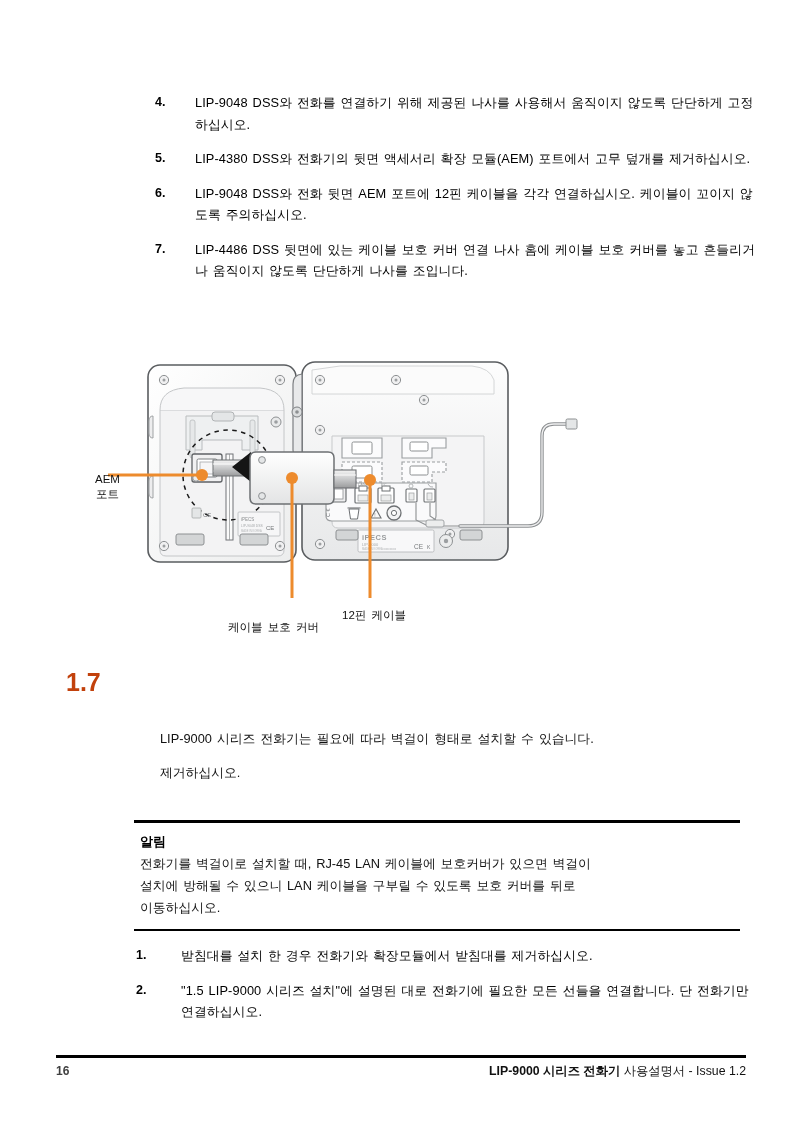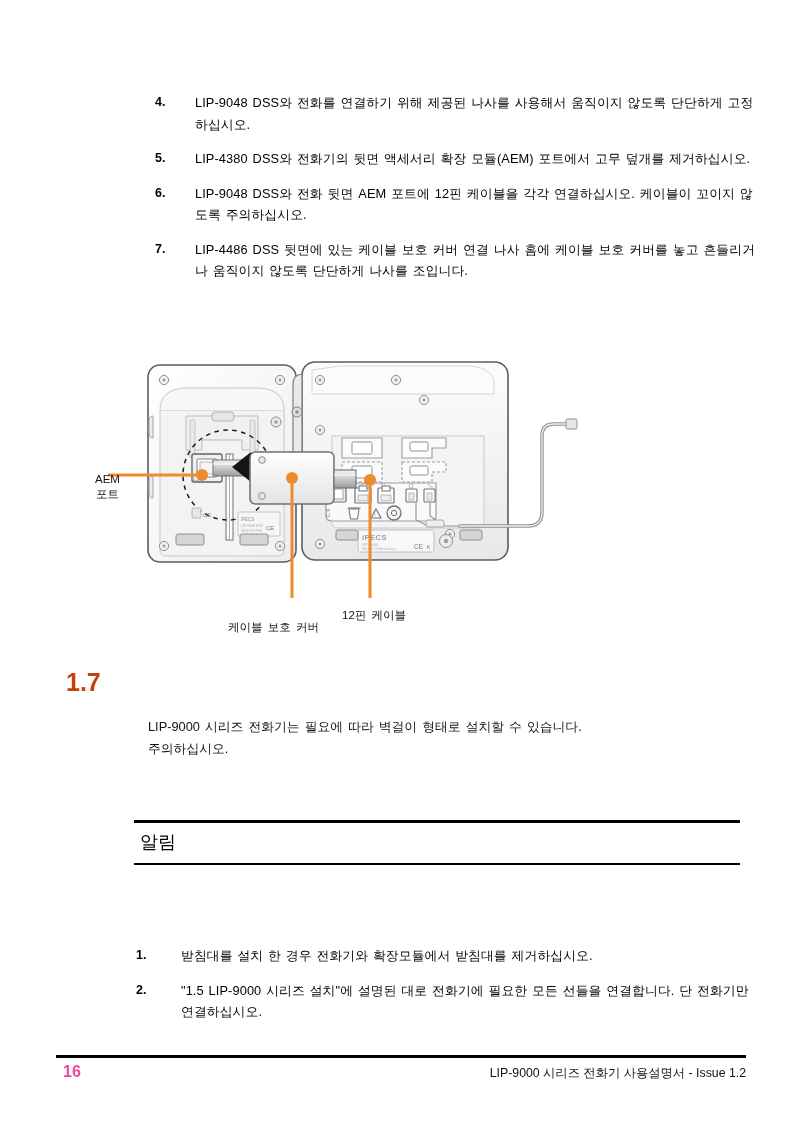--- a/index.html
+++ b/index.html
@@ -108,36 +108,36 @@
   .section-body {
     position: absolute;
     left: 148px;
     top: 716px;
     width: 600px;
     font-size: 12.8px;
     line-height: 22px;
     color: #111;
     word-spacing: 1.5px;
   }
-  .section-body p { margin: 0; }
+  .section-body p { margin: 12px; }
 
   
   .notice {
     position: absolute;
     left: 134px;
     top: 820px;
     width: 600px;
     border-top: 3.5px solid #000;
     border-bottom: 2.5px solid #000;
     padding: 9px 0 10px 6px;
     box-sizing: content-box;
   }
   .notice-title {
-    font-size: 18px;
-    font-weight: normal;
+    font-size: 13px;
+    font-weight: bold;
     line-height: 20px;
     color: #000;
     margin-bottom: 1px;
   }
   .notice-body {
     font-size: 12.8px;
     line-height: 22px;
     color: #111;
     word-spacing: 1.2px;
   }
@@ -164,31 +164,30 @@
   .footer {
     position: absolute;
     left: 56px;
     top: 1063px;
     width: 690px;
     display: flex;
     align-items: baseline;
     justify-content: space-between;
   }
   .footer-page {
-    font-size: 16px;
-    font-weight: bold;
-    color: #ec4899;
-    margin-left: 7px;
+    font-size: 12px;
+    font-weight: bold;
+    color: #404040;
   }
   .footer-doc {
     font-size: 12.3px;
     color: #111;
   }
   .footer-doc .bold {
-    font-weight: normal;
+    font-weight: bold;
     margin-left: 24px;
   }
 </style>
 </head>
 <body>
 
 <div class="page">
 
   <div class="steps-top">
 
@@ -429,25 +428,30 @@
 
     <div class="callout-label label-cable">12핀 케이블</div>
   </div>
 
   <div class="section-head">
     <div class="section-num">1.7</div>
   </div>
 
   <div class="section-body">
     <p>LIP-9000 시리즈 전화기는 필요에 따라 벽걸이 형태로 설치할 수 있습니다.</p>
-    <p>주의하십시오.</p>
+    <p>제거하십시오.</p>
   </div>
 
   <div class="notice">
     <div class="notice-title">알림</div>
+    <div class="notice-body">
+      <p>전화기를 벽걸이로 설치할 때, RJ-45 LAN 케이블에 보호커버가 있으면 벽걸이</p>
+      <p>설치에 방해될 수 있으니 LAN 케이블을 구부릴 수 있도록 보호 커버를 뒤로</p>
+      <p>이동하십시오.</p>
+    </div>
   </div>
 
   <div class="steps-top steps-bottom">
     <div class="step">
       <div class="step-num">1.</div>
       <div class="step-text">받침대를 설치 한 경우 전화기와 확장모듈에서 받침대를 제거하십시오.</div>
     </div>
     <div class="step">
       <div class="step-num">2.</div>
       <div class="step-text">"1.5 LIP-9000 시리즈 설치"에 설명된 대로 전화기에 필요한 모든 선들을 연결합니다. 단 전화기만 연결하십시오.</div>

